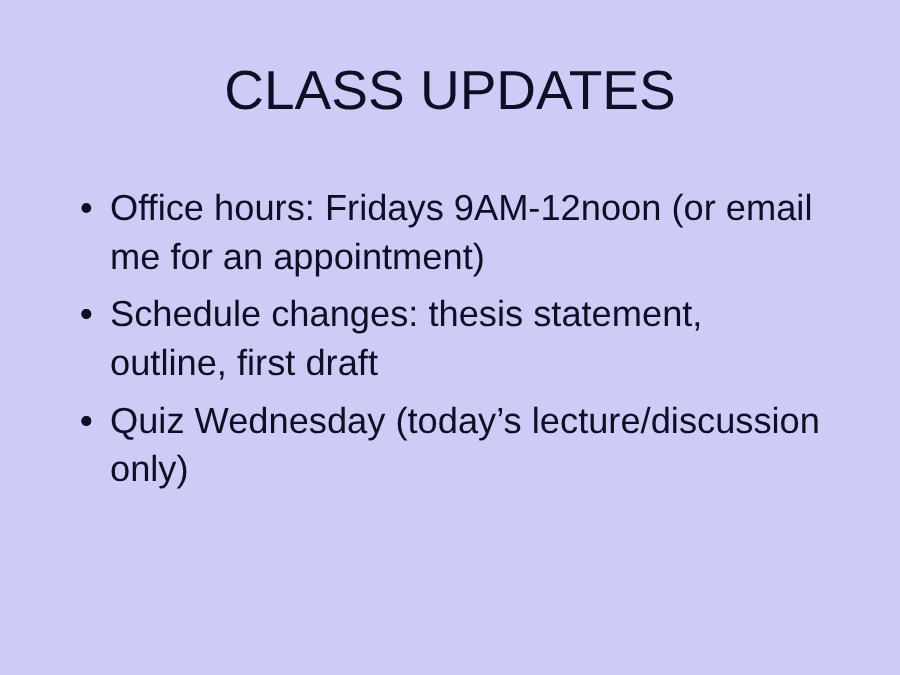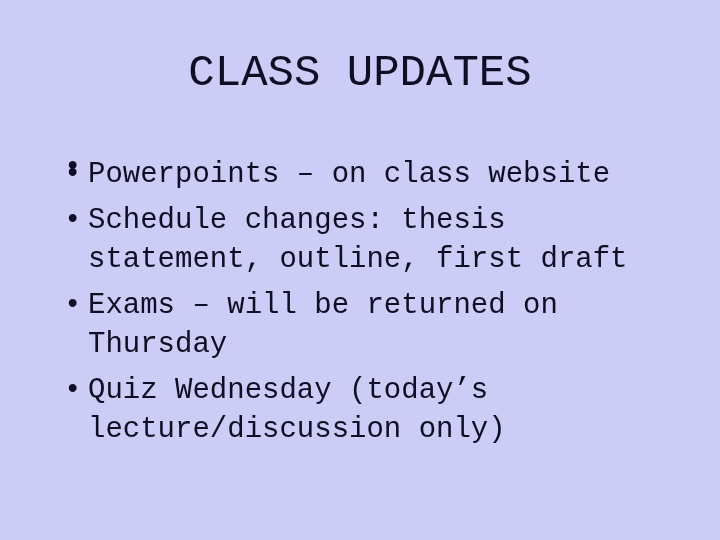--- a/index.html
+++ b/index.html
@@ -11,21 +11,21 @@
     height: 540px;
     overflow: hidden;
     background: var(--bg, #ccccf7);
   }
   .slide {
     position: relative;
     width: 720px;
     height: 540px;
     background: var(--bg, #ccccf7);
     color: var(--text, #0e0e24);
-    font-family: Liberation Mono, monospace;
+    font-family: Liberation Sans, sans-serif;
   }
   .title {
     position: absolute;
     top: 48px;
     left: 0;
     width: 720px;
     margin: 0;
     text-align: center;
     font-size: 44px;
     font-weight: 400;
@@ -59,31 +59,30 @@
 </style>
 </head>
 <body>
 
 <div class="slide">
   <h1 class="title">CLASS UPDATES</h1>
 
   <ul class="bullets">
     <li class="bullet-item">
       <span class="marker">•</span>
+      <span class="text">Office hours: Fridays 9AM-12noon (or email me for an appointment)</span>
     </li>
     <li class="bullet-item">
       <span class="marker">•</span>
-      <span class="text">Powerpoints – on class website</span>
     </li>
     <li class="bullet-item">
       <span class="marker">•</span>
       <span class="text">Schedule changes: thesis statement, outline, first draft</span>
     </li>
     <li class="bullet-item">
       <span class="marker">•</span>
-      <span class="text">Exams – will be returned on Thursday</span>
     </li>
     <li class="bullet-item">
       <span class="marker">•</span>
       <span class="text">Quiz Wednesday (today’s lecture/discussion only)</span>
     </li>
   </ul>
 </div>
 
 </body></html>

